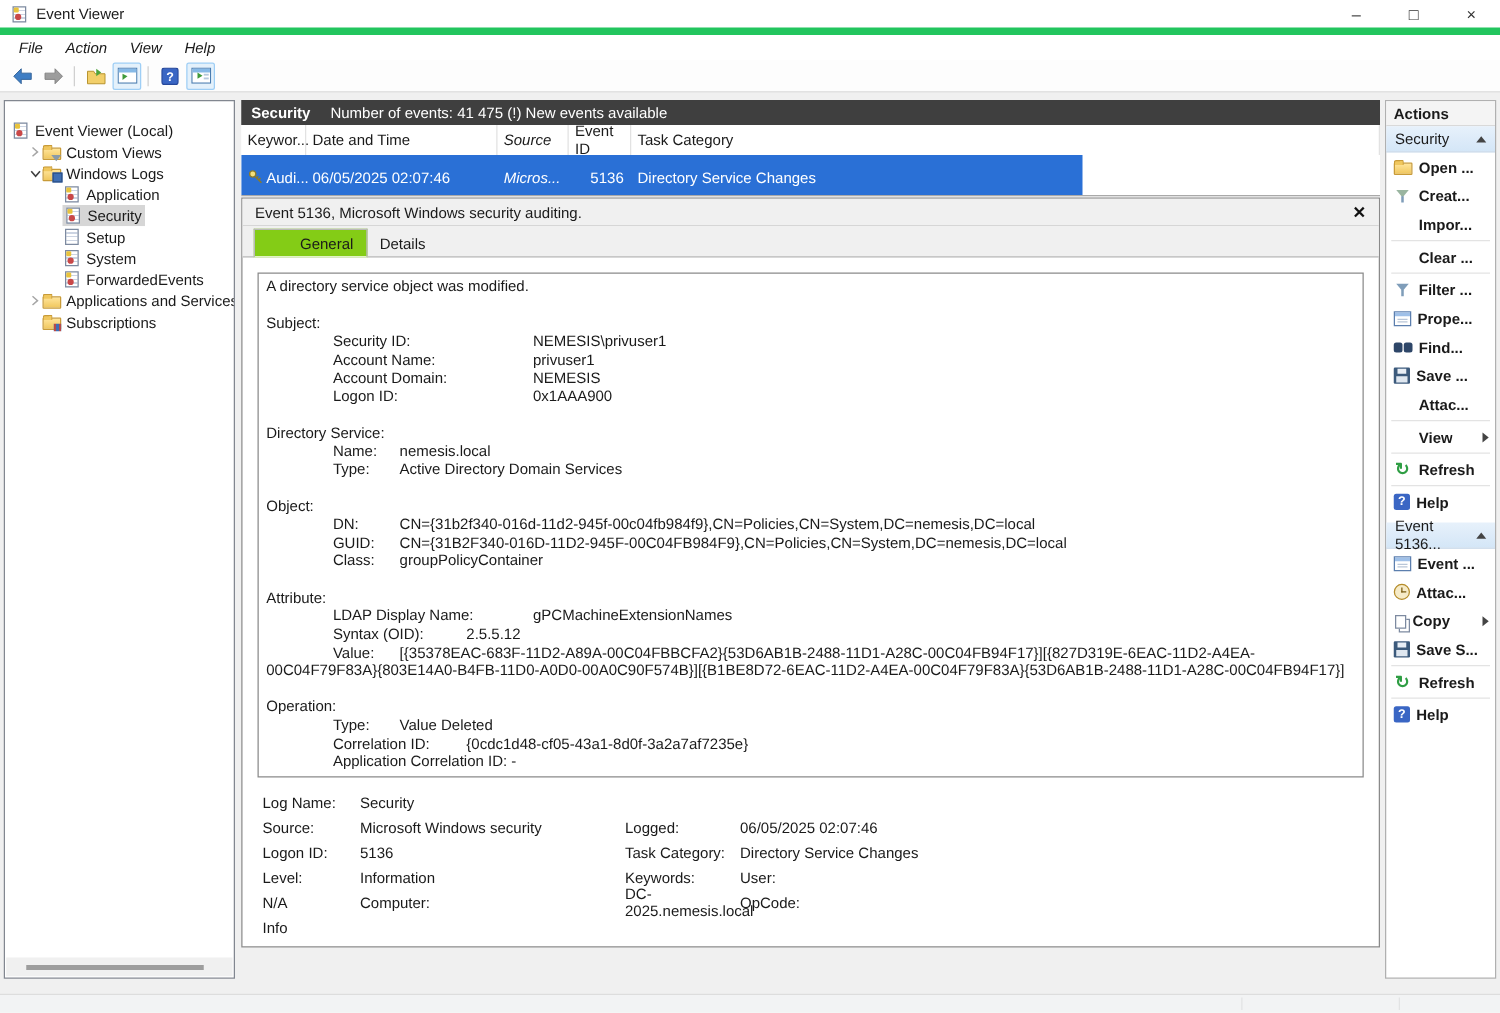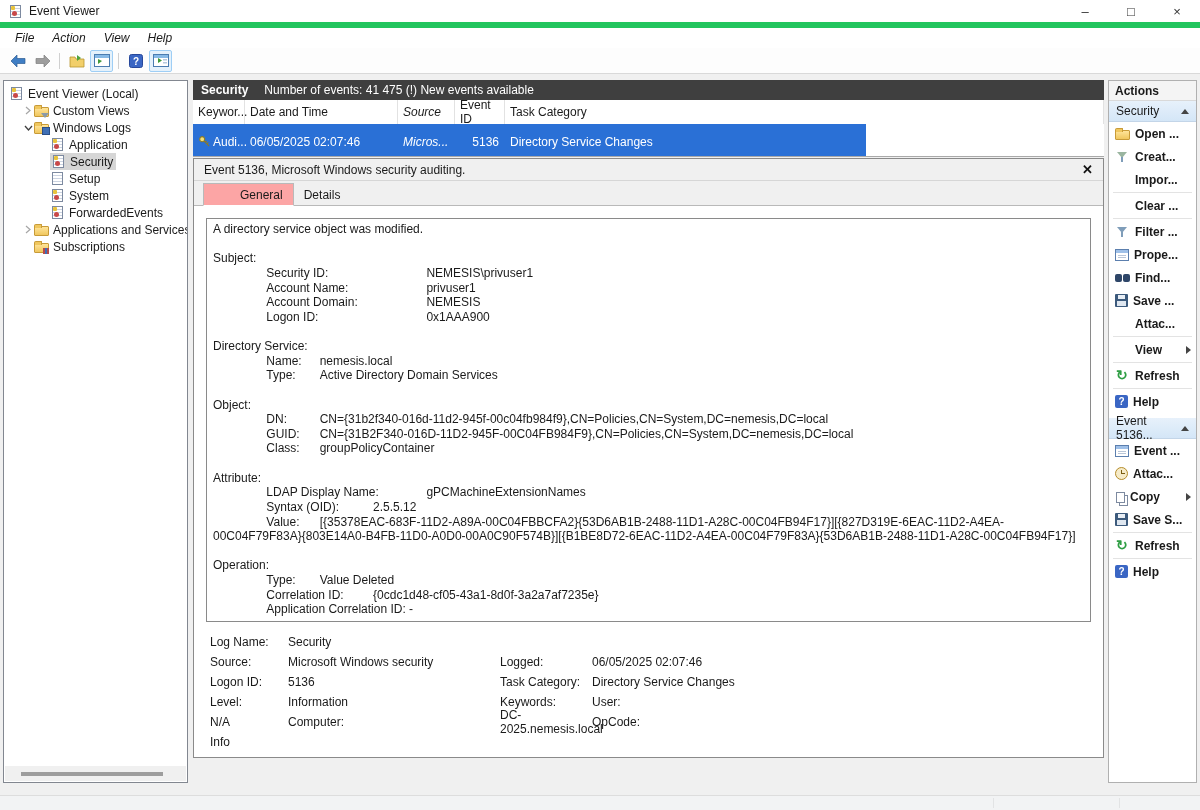--- a/index.html
+++ b/index.html
@@ -104,21 +104,21 @@
 
   
   .detail-pane { position:absolute; left:193px; top:158px; width:911px; height:600px;
     background:#ffffff; border:1px solid #8a8a8a; }
   .dp-title { height:22px; background:#f0f0f0; border-bottom:1px solid #d6d6d6;
     display:flex; align-items:center; padding:0 10px; }
   .dp-close { margin-left:auto; font-weight:bold; font-size:13px; color:#111; }
   .dp-tabs { height:25px; background:#f0f0f0; display:flex; align-items:flex-end;
     padding-left:9px; border-bottom:1px solid #b9b9b9; }
   .dp-tab { padding:4px 10px 3px; position:relative; }
-  .dp-tab.active { background:#fca5a5; border:1px solid #b9b9b9; border-bottom:1px solid #ffffff;
+  .dp-tab.active { background:#84cc16; border:1px solid #b9b9b9; border-bottom:1px solid #ffffff;
     margin-bottom:-1px; z-index:2;padding-left:36px; }
   .msg-box { margin:12px 12px 10px 12px; height:404px; border:1px solid #8a8a8a;
     padding:3px 6px; overflow:hidden; }
   .msg { white-space:pre-wrap; tab-size:16; line-height:1.22; word-wrap:break-word; }
   .fields { margin:4px 16px 0 16px; display:grid;
     grid-template-columns:78px 212px 92px auto; grid-auto-rows:20px; align-items:center; }
 
   
   .actions-panel { position:absolute; left:1108px; top:80px; width:89px; height:703px;
     background:#ffffff; border:1px solid #b0b0b0; }
@@ -197,21 +197,21 @@
         <rect x="0.5" y="0.5" width="15" height="12" fill="#ffffff" stroke="#4a7cb0"></rect>
         <rect x="1" y="1" width="14" height="3" fill="#86b9e6"></rect>
         <path d="M5 9 L9 6.5 L5 4 Z" fill="#3f9a3b"></path>
         <rect x="10" y="5" width="4" height="1.5" fill="#b6c9dd"></rect>
         <rect x="10" y="8" width="4" height="1.5" fill="#b6c9dd"></rect>
       </svg>
   </span>
 </div>
 
 <div class="tree-panel">
-  <div style="padding-top:4px;">
+  <div style="padding-top:15px;">
     <div class="titem d0">
       <span class="ic ic-evlog"></span>
       <span class="tlabel">Event Viewer (Local)</span>
     </div>
     <div class="titem d1">
       <span class="chev">
           <svg width="8" height="9" viewBox="0 0 8 9">
             <path d="M2 1 L6 4.5 L2 8" stroke="#a6a6a6" stroke-width="1.2" fill="none"></path>
           </svg>
         </span>

